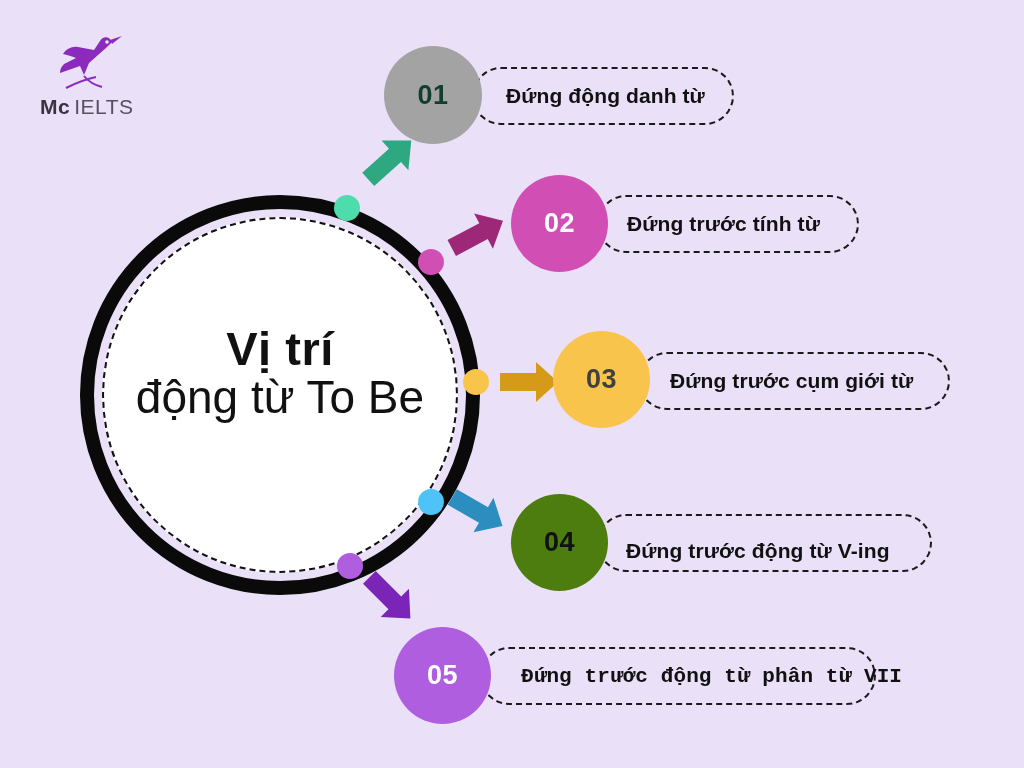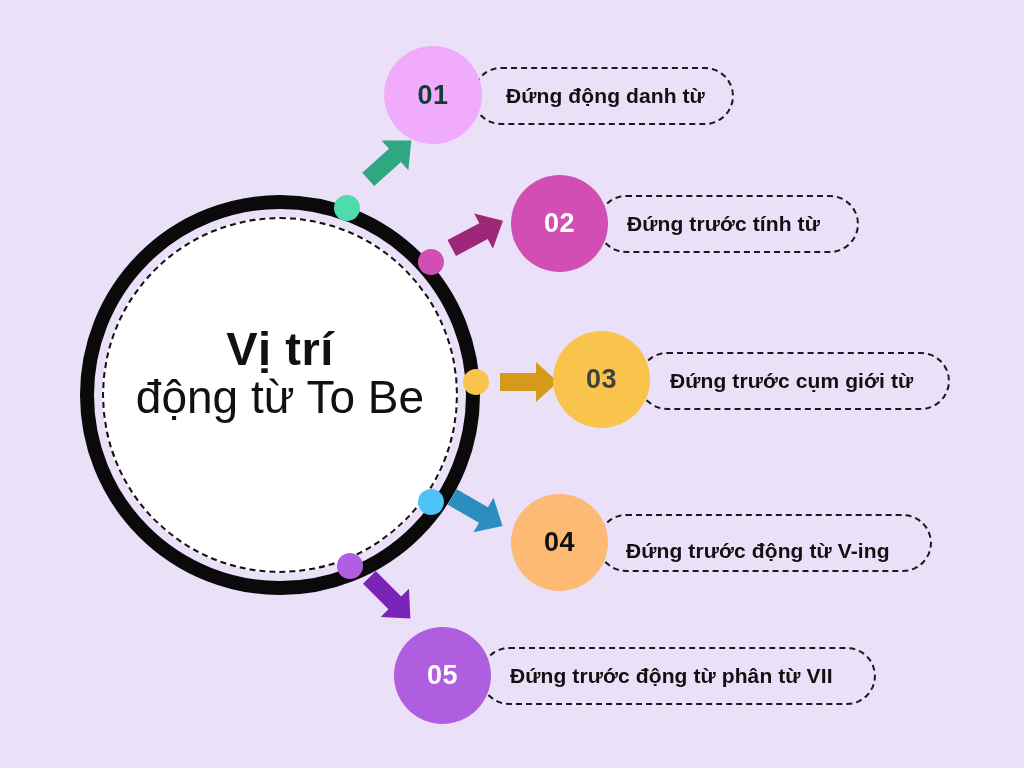--- a/index.html
+++ b/index.html
@@ -145,20 +145,34 @@
     font-weight: bold;
     white-space: nowrap;
     letter-spacing: 0.1px;
   }
 </style>
 </head>
 <body style="background: rgb(234, 224, 248);">
 
 <div id="canvas">
 
+  <div class="logo">
+    <div class="logo-mark">
+      <svg viewBox="0 0 85 58" width="85" height="58" xmlns="http://www.w3.org/2000/svg">
+        <path d="M60 6 C57 3 52 4 50 8 L44 17 L28 14 C22 13 16 16 13 21 C17 22 22 23 26 25 L16 30 C12 32 10 36 10 40 L30 33 L34 42 L39 30 L48 22 C53 18 58 13 62 9 Z" fill="#8A2BBE"></path>
+        <circle cx="57" cy="9" r="1.8" fill="#F0E7FA"></circle>
+        <path d="M60 7 L72 3 L62 11 Z" fill="#8A2BBE"></path>
+        <path d="M34 43 C38 48 44 52 52 54" stroke="#8A2BBE" stroke-width="2" fill="none"></path>
+        <path d="M16 55 C26 50 36 46 46 44" stroke="#8A2BBE" stroke-width="2" fill="none"></path>
+      </svg>
+    </div>
+    <div class="logo-text">
+      <span class="mc">Mc</span><span class="ielts">IELTS</span>
+    </div>
+  </div>
 
   <div class="center-ring">
     <div class="ring-outer"></div>
     <div class="ring-dashed"></div>
     <div class="center-label">
       <div class="center-line1">Vị trí</div>
       <div class="center-line2">động từ To Be</div>
     </div>
   </div>
 
@@ -202,45 +216,45 @@
     <svg viewBox="0 0 80 60" width="80" height="60" xmlns="http://www.w3.org/2000/svg">
       <g transform="rotate(45 40 30)">
         <path d="M8 21 L44 21 L44 10 L66 30 L44 50 L44 39 L8 39 Z" fill="#7A24B8"></path>
       </g>
     </svg>
   </div>
 
   <div class="pill" style="left:472px; top:67px; width:262px;">
     <span class="pill-text" style="margin-left:32px;">Đứng động danh từ</span>
   </div>
-  <div class="bubble" style="left: 384px; top: 46px; width: 98px; height: 98px; background: #f0abfc; color: rgb(18, 61, 49);">
+  <div class="bubble" style="left: 384px; top: 46px; width: 98px; height: 98px; background: #a3a3a3; color: rgb(18, 61, 49);">
     <span>01</span>
   </div>
 
   <div class="pill" style="left:597px; top:195px; width:262px;">
     <span class="pill-text" style="margin-left:28px;">Đứng trước tính từ</span>
   </div>
   <div class="bubble" style="left: 511px; top: 175px; width: 97px; height: 97px; background: rgb(209, 79, 181); color: rgb(255, 255, 255);">
     <span>02</span>
   </div>
 
   <div class="pill" style="left:638px; top:352px; width:312px;">
     <span class="pill-text" style="margin-left:30px;">Đứng trước cụm giới từ</span>
   </div>
   <div class="bubble" style="left: 553px; top: 331px; width: 97px; height: 97px; background: rgb(249, 196, 76); color: #404040;">
     <span>03</span>
   </div>
 
   <div class="pill" style="left:597px; top:514px; width:335px;">
     <span class="pill-text" style="margin-left:27px;margin-top:16px;">Đứng trước động từ V-ing</span>
   </div>
-  <div class="bubble" style="left: 511px; top: 494px; width: 97px; height: 97px; background: #fdba74; color: rgb(17, 17, 17);">
+  <div class="bubble" style="left: 511px; top: 494px; width: 97px; height: 97px; background: #4d7c0f; color: rgb(17, 17, 17);">
     <span>04</span>
   </div>
 
   <div class="pill" style="left:480px; top:647px; width:396px;">
-    <span class="pill-text" style="margin-left:28px;">Đứng trước động từ phân từ VII</span>
+    <span class="pill-text" style="margin-left:39px;font-family:Liberation Mono, monospace;">Đứng trước động từ phân từ VII</span>
   </div>
   <div class="bubble" style="left: 394px; top: 627px; width: 97px; height: 97px; background: rgb(175, 94, 224); color: rgb(255, 255, 255);">
     <span>05</span>
   </div>
 
 </div>
 
 </body></html>

